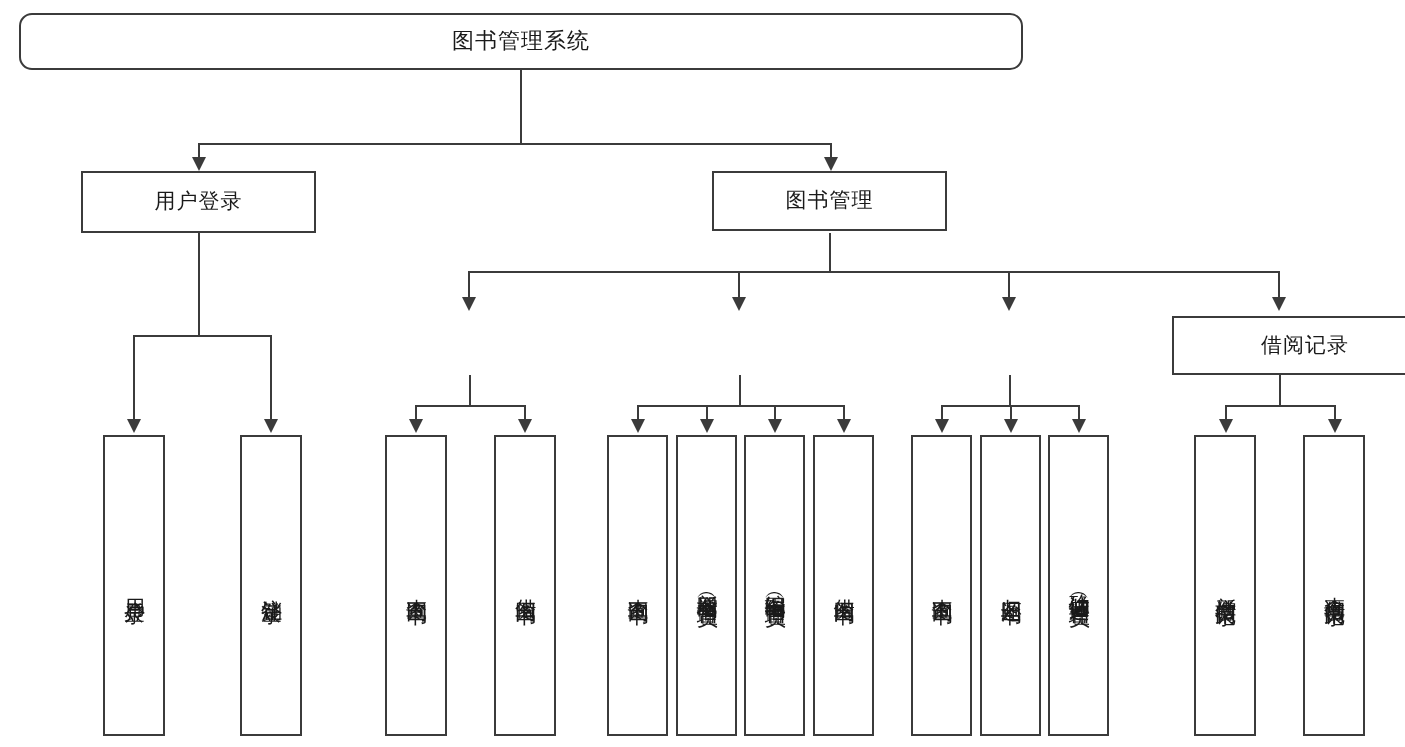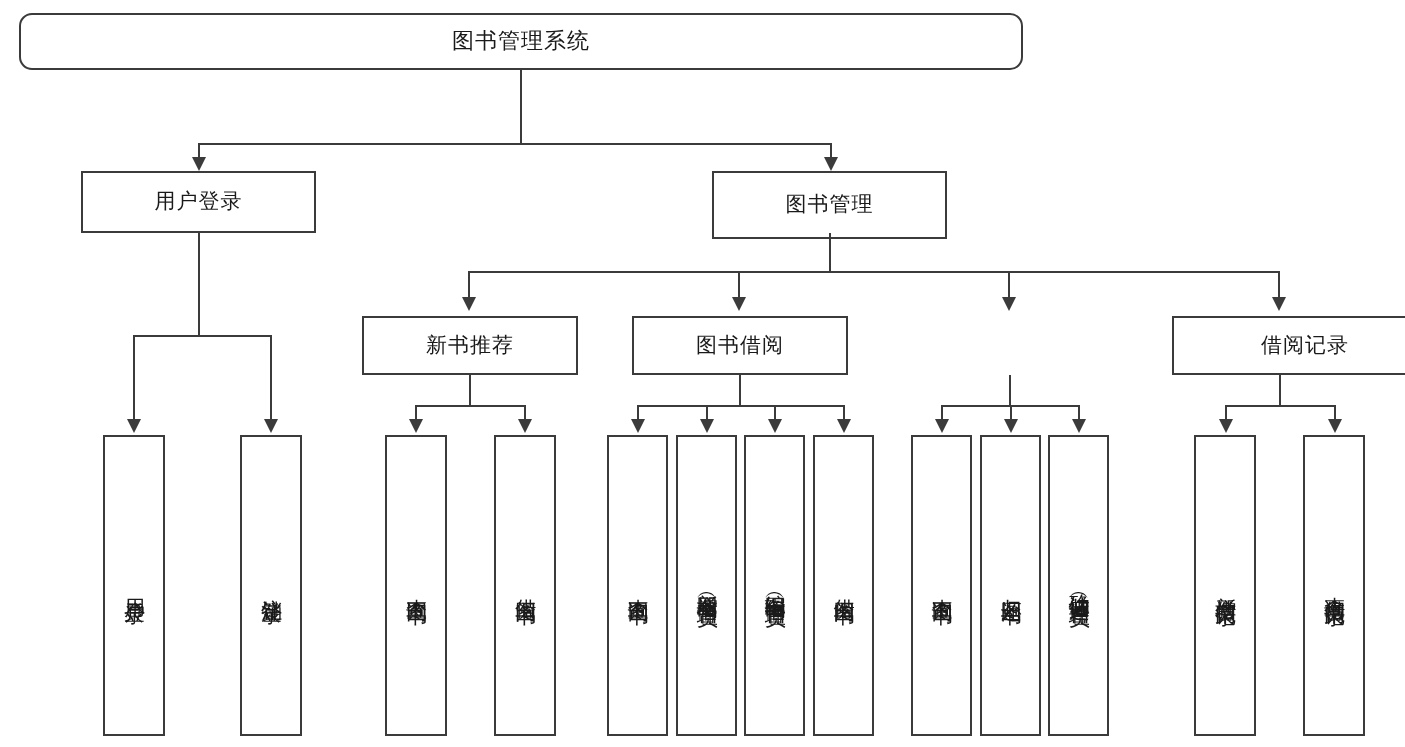--- a/index.html
+++ b/index.html
@@ -91,21 +91,21 @@
   <div class="linev" style="left:520px; top:70px; height:73px;"></div>
   <div class="lineh" style="left:198px; top:143px; width:633px;"></div>
   <div class="linev" style="left:198px; top:143px; height:16px;"></div>
   <div class="arrow" style="left:192px; top:157px;"></div>
   <div class="linev" style="left:830px; top:143px; height:16px;"></div>
   <div class="arrow" style="left:824px; top:157px;"></div>
 
   <div class="node node-h" style="left:81px; top:171px; width:235px; height:62px;">
     <span>用户登录</span>
   </div>
-  <div class="node node-h" style="left:712px; top:171px; width:235px; height:68px;">
+  <div class="node node-h" style="left:712px; top:171px; width:235px; height:60px;">
     <span>图书管理</span>
   </div>
 
   <div class="linev" style="left:198px; top:233px; height:102px;"></div>
   <div class="lineh" style="left:133px; top:335px; width:139px;"></div>
   <div class="linev" style="left:133px; top:335px; height:86px;"></div>
   <div class="arrow" style="left:127px; top:419px;"></div>
   <div class="linev" style="left:270px; top:335px; height:86px;"></div>
   <div class="arrow" style="left:264px; top:419px;"></div>
 
@@ -113,26 +113,20 @@
   <div class="lineh" style="left:468px; top:271px; width:812px;"></div>
   <div class="linev" style="left:468px; top:271px; height:27px;"></div>
   <div class="arrow" style="left:462px; top:297px;"></div>
   <div class="linev" style="left:738px; top:271px; height:27px;"></div>
   <div class="arrow" style="left:732px; top:297px;"></div>
   <div class="linev" style="left:1008px; top:271px; height:27px;"></div>
   <div class="arrow" style="left:1002px; top:297px;"></div>
   <div class="linev" style="left:1278px; top:271px; height:27px;"></div>
   <div class="arrow" style="left:1272px; top:297px;"></div>
 
-  <div class="node node-h" style="left:362px; top:316px; width:216px; height:59px;">
-    <span>新书推荐</span>
-  </div>
-  <div class="node node-h" style="left:632px; top:316px; width:216px; height:59px;">
-    <span>图书借阅</span>
-  </div>
   <div class="node node-h" style="left:1172px; top:316px; width:250px; height:59px;padding-left:16px;">
     <span>借阅记录</span>
   </div>
 
   <div class="linev" style="left:469px; top:375px; height:30px;"></div>
   <div class="lineh" style="left:415px; top:405px; width:111px;"></div>
   <div class="linev" style="left:415px; top:405px; height:16px;"></div>
   <div class="arrow" style="left:409px; top:419px;"></div>
   <div class="linev" style="left:524px; top:405px; height:16px;"></div>
   <div class="arrow" style="left:518px; top:419px;"></div>

